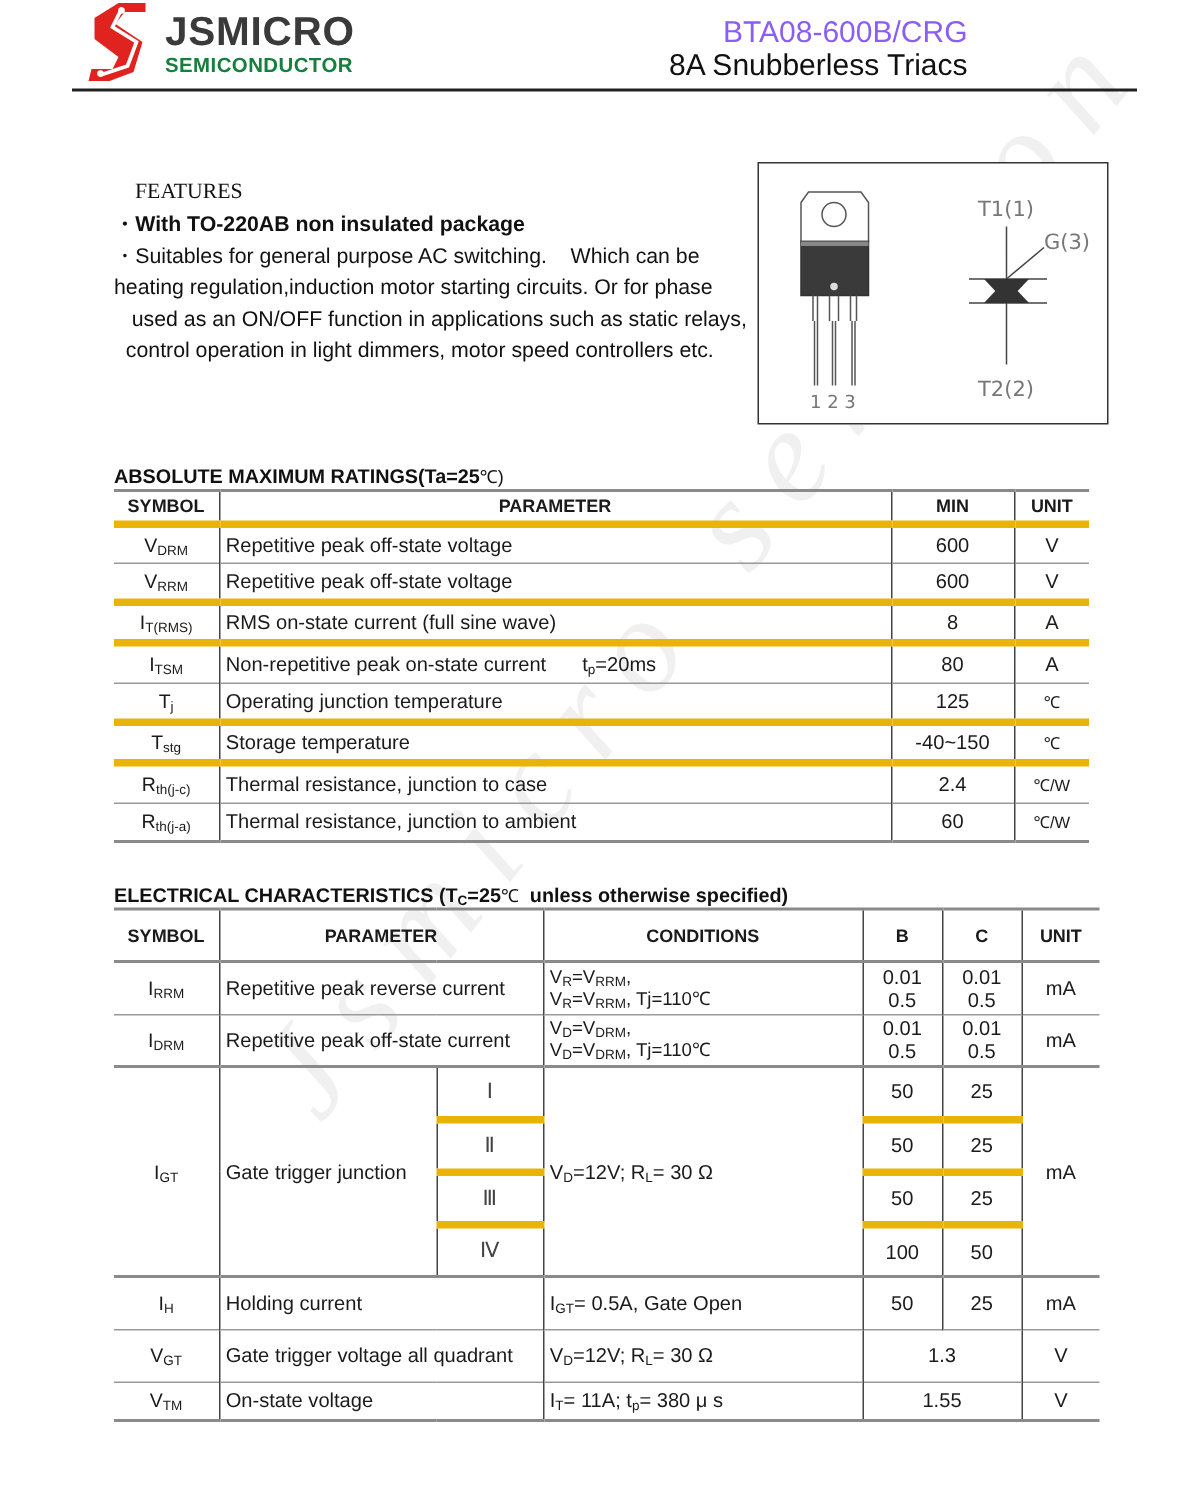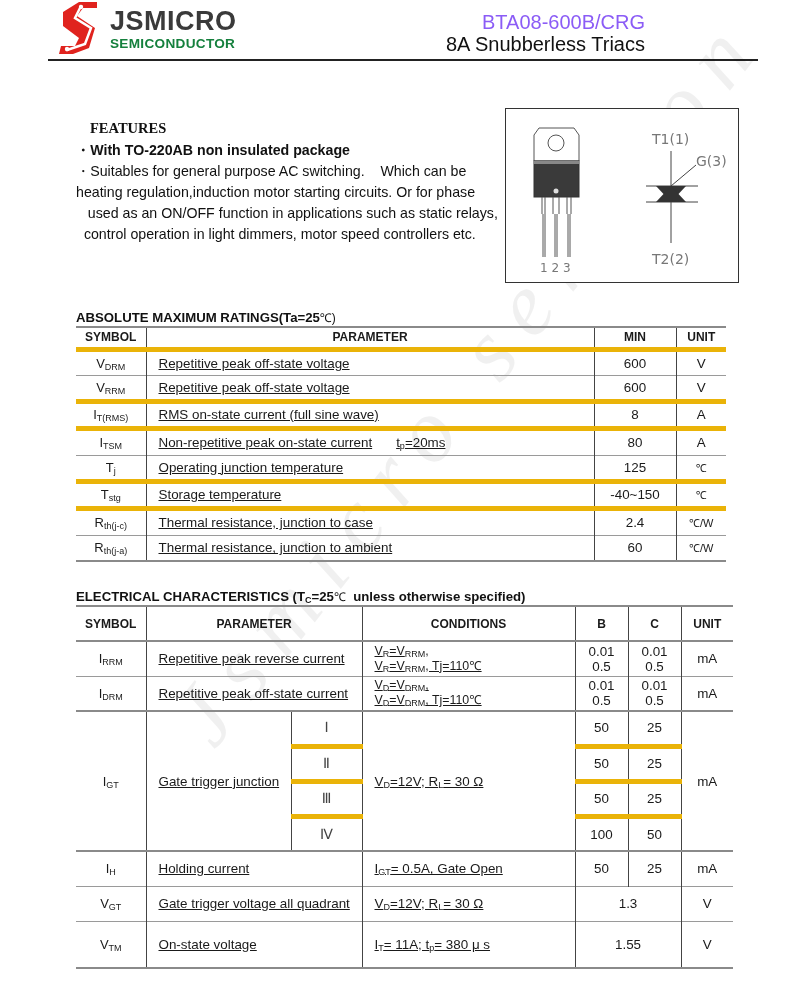--- a/index.html
+++ b/index.html
@@ -10,36 +10,36 @@
   .header { position: absolute; left: 0; top: 0; width: 679px; height: 62px; }
   .logo { position: absolute; left: 57px; top: 2px; width: 44px; height: 52px; }
   .brand-name { position: absolute; left: 110px; top: 8px; font-weight: bold; font-size: 27px; letter-spacing: 0.5px; color: #3a3a3a; line-height: 27px; }
   .brand-sub { position: absolute; left: 110px; top: 37px; font-weight: bold; font-size: 13.6px; letter-spacing: 0.3px; color: #15803d; line-height: 14px; }
   .doc-title { position: absolute; right: 34px; top: 11px; font-size: 20px; line-height: 22px; color: #8b5cf6; text-align: right; }
   .doc-subtitle { position: absolute; right: 34px; top: 33px; font-size: 20px; line-height: 22px; color: #111; text-align: right; }
   .header-rule { position: absolute; left: 48px; top: 59px; width: 710px; height: 2px; background: #222; }
 
   
   .features { position: absolute; left: 76px; top: 118px; width: 420px; font-size: 14.2px; line-height: 21px; color: #111; }
-  .features-title { font-family: "Liberation Serif", serif; font-weight: bold; font-size: 14.5px; margin-left: 14px; margin-bottom: 1px; }
+  .features-title { font-family: "Liberation Serif", serif; font-weight: normal; font-size: 14.5px; margin-left: 14px; margin-bottom: 1px; }
   .feat-line { white-space: nowrap; }
 
   
   .package-box { position: absolute; left: 505px; top: 108px; width: 234px; height: 175px; border: 1.5px solid #333; background: #fff; }
   .package-box svg { position: absolute; left: 0; top: 0; }
 
   
   .section-title { position: absolute; left: 76px; font-weight: bold; font-size: 13.2px; color: #111; white-space: nowrap; }
   .section-title .small { font-weight: normal; font-size: 12px; }
 
   
   table { position: absolute; border-collapse: collapse; font-size: 13.4px; color: #1a1a1a; }
   td, th { border-left: 1px solid #444; border-right: 1px solid #444; padding: 0; vertical-align: middle; }
   th { font-weight: bold; font-size: 12px; text-align: center; }
-  td.l { text-align: left; padding-left: 12px; text-decoration: underline; }
+  td.l { text-align: left; padding-left: 4px; }
   td.c { text-align: center; }
   tr.top-rule > * { border-top: 2px solid #8a8a8a; }
   tr.rule > * { border-top: 1.5px solid #9a9a9a; }
   tr.rule-dark > * { border-top: 5px solid #eab308; }
   tr.bottom-rule > * { border-bottom: 2px solid #8a8a8a; }
   table tr > *:first-child { border-left: none; }
   table tr > *:last-child { border-right: none; }
   sub { font-size: 9px; vertical-align: -2px; line-height: 0; }
   .sym { font-size: 13px; }
   .deg { font-size: 11px; }
@@ -276,21 +276,21 @@
   </tr>
 
   <tr class="rule" style="height:35px;">
     <td class="c sym"><span>V</span><sub>GT</sub></td>
     <td class="l" colspan="2">Gate trigger voltage all quadrant</td>
     <td class="l"><span>V</span><sub>D</sub><span>=12V; R</span><sub>L</sub><span>= 30 Ω</span></td>
     <td class="c" colspan="2">1.3</td>
     <td class="c">V</td>
   </tr>
 
-  <tr class="rule bottom-rule" style="height:47px;">
+  <tr class="rule bottom-rule" style="height:26px;">
     <td class="c sym"><span>V</span><sub>TM</sub></td>
     <td class="l" colspan="2">On-state voltage</td>
     <td class="l"><span>I</span><sub>T</sub><span>= 11A; t</span><sub>p</sub><span>= 380 μ s</span></td>
     <td class="c" colspan="2">1.55</td>
     <td class="c">V</td>
   </tr>
 </tbody>
   </table>
 
 </body></html>

